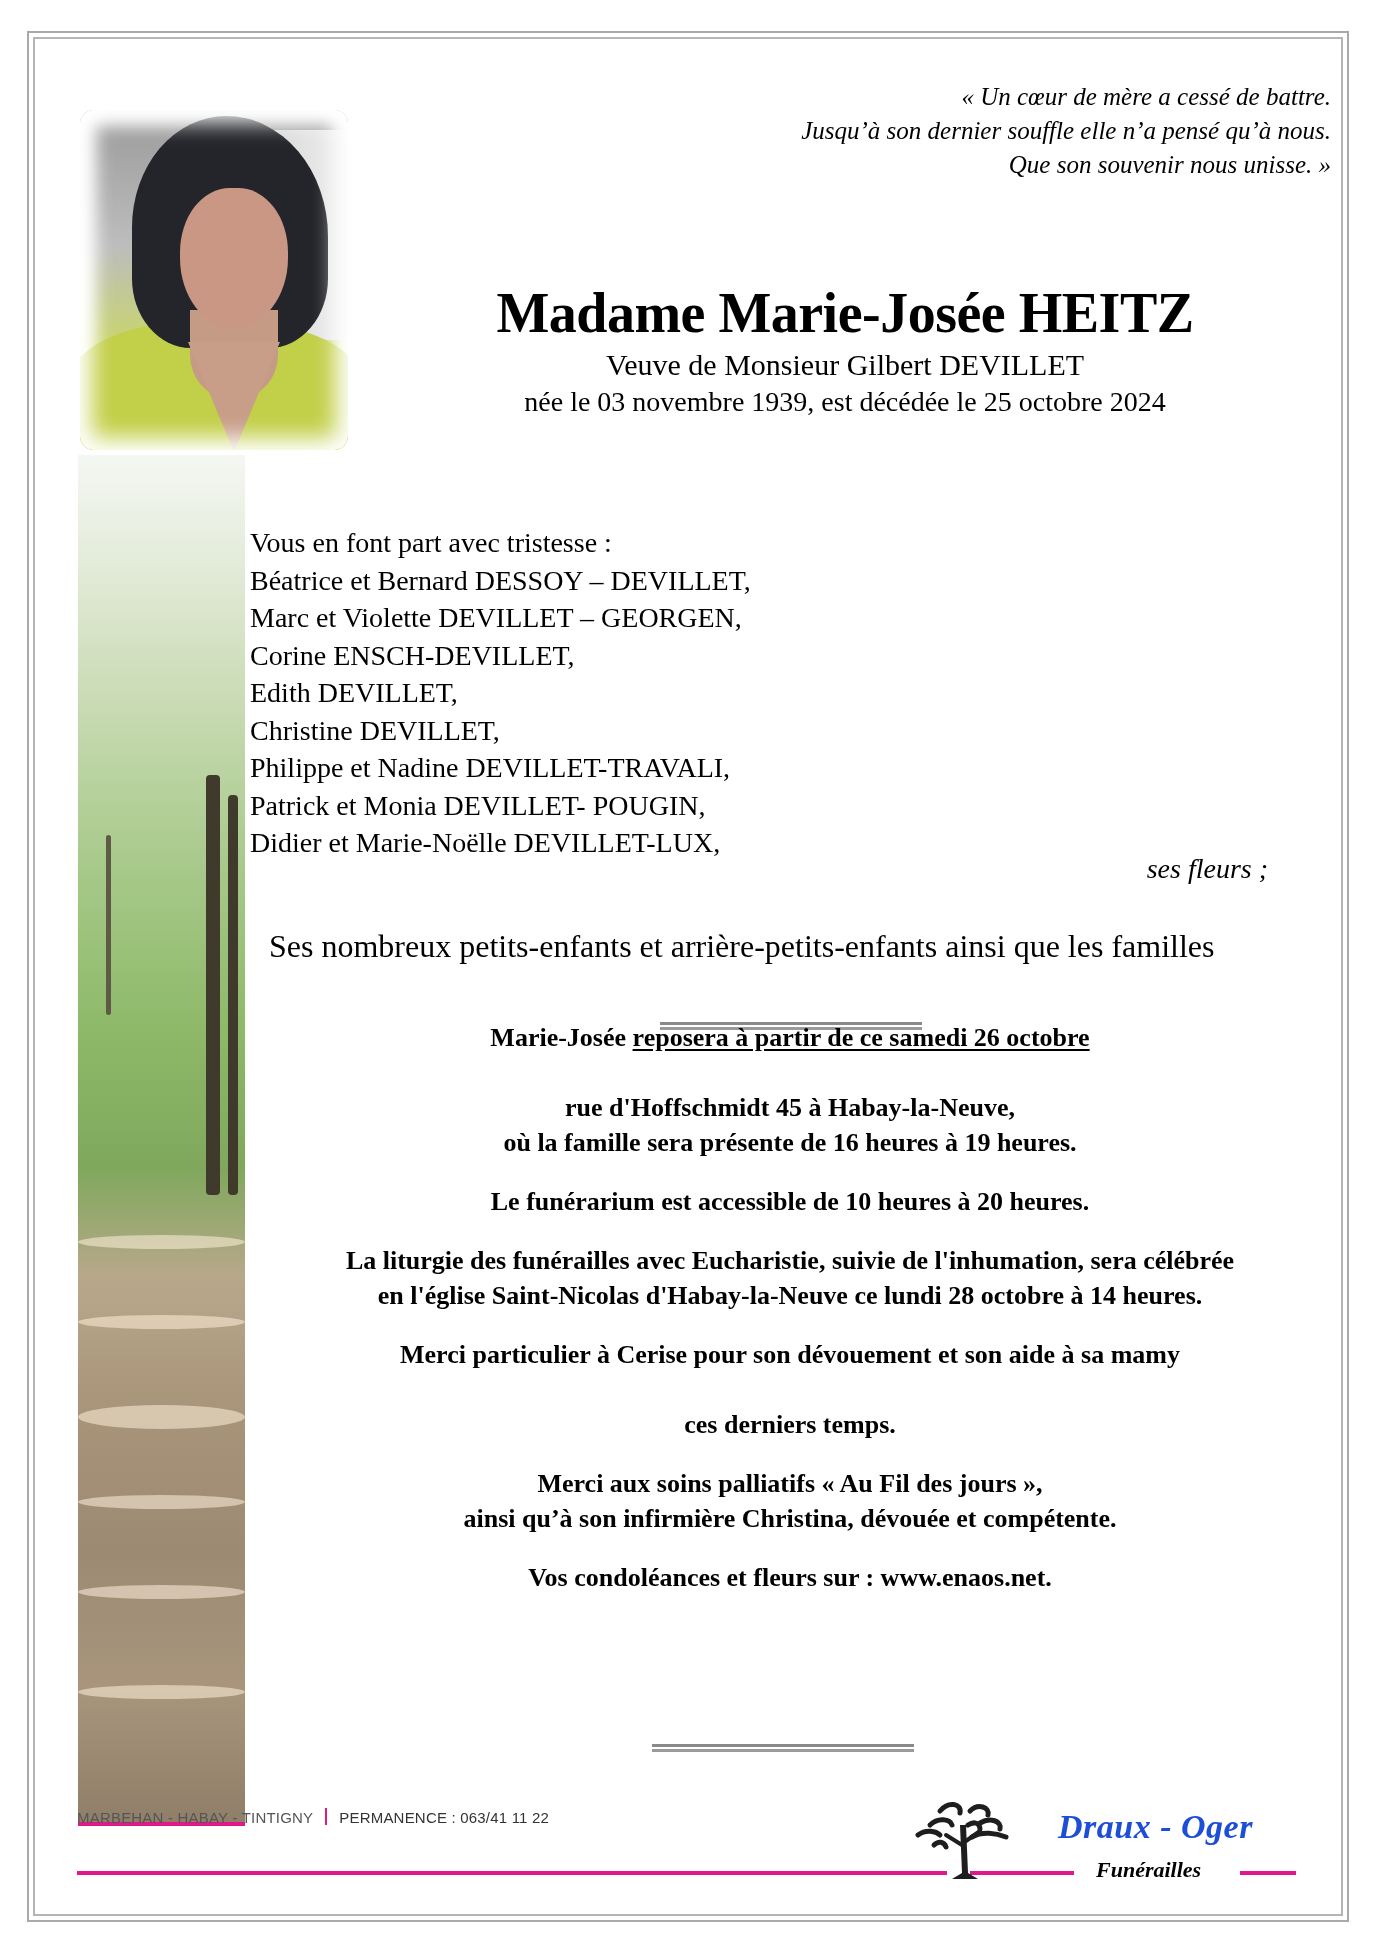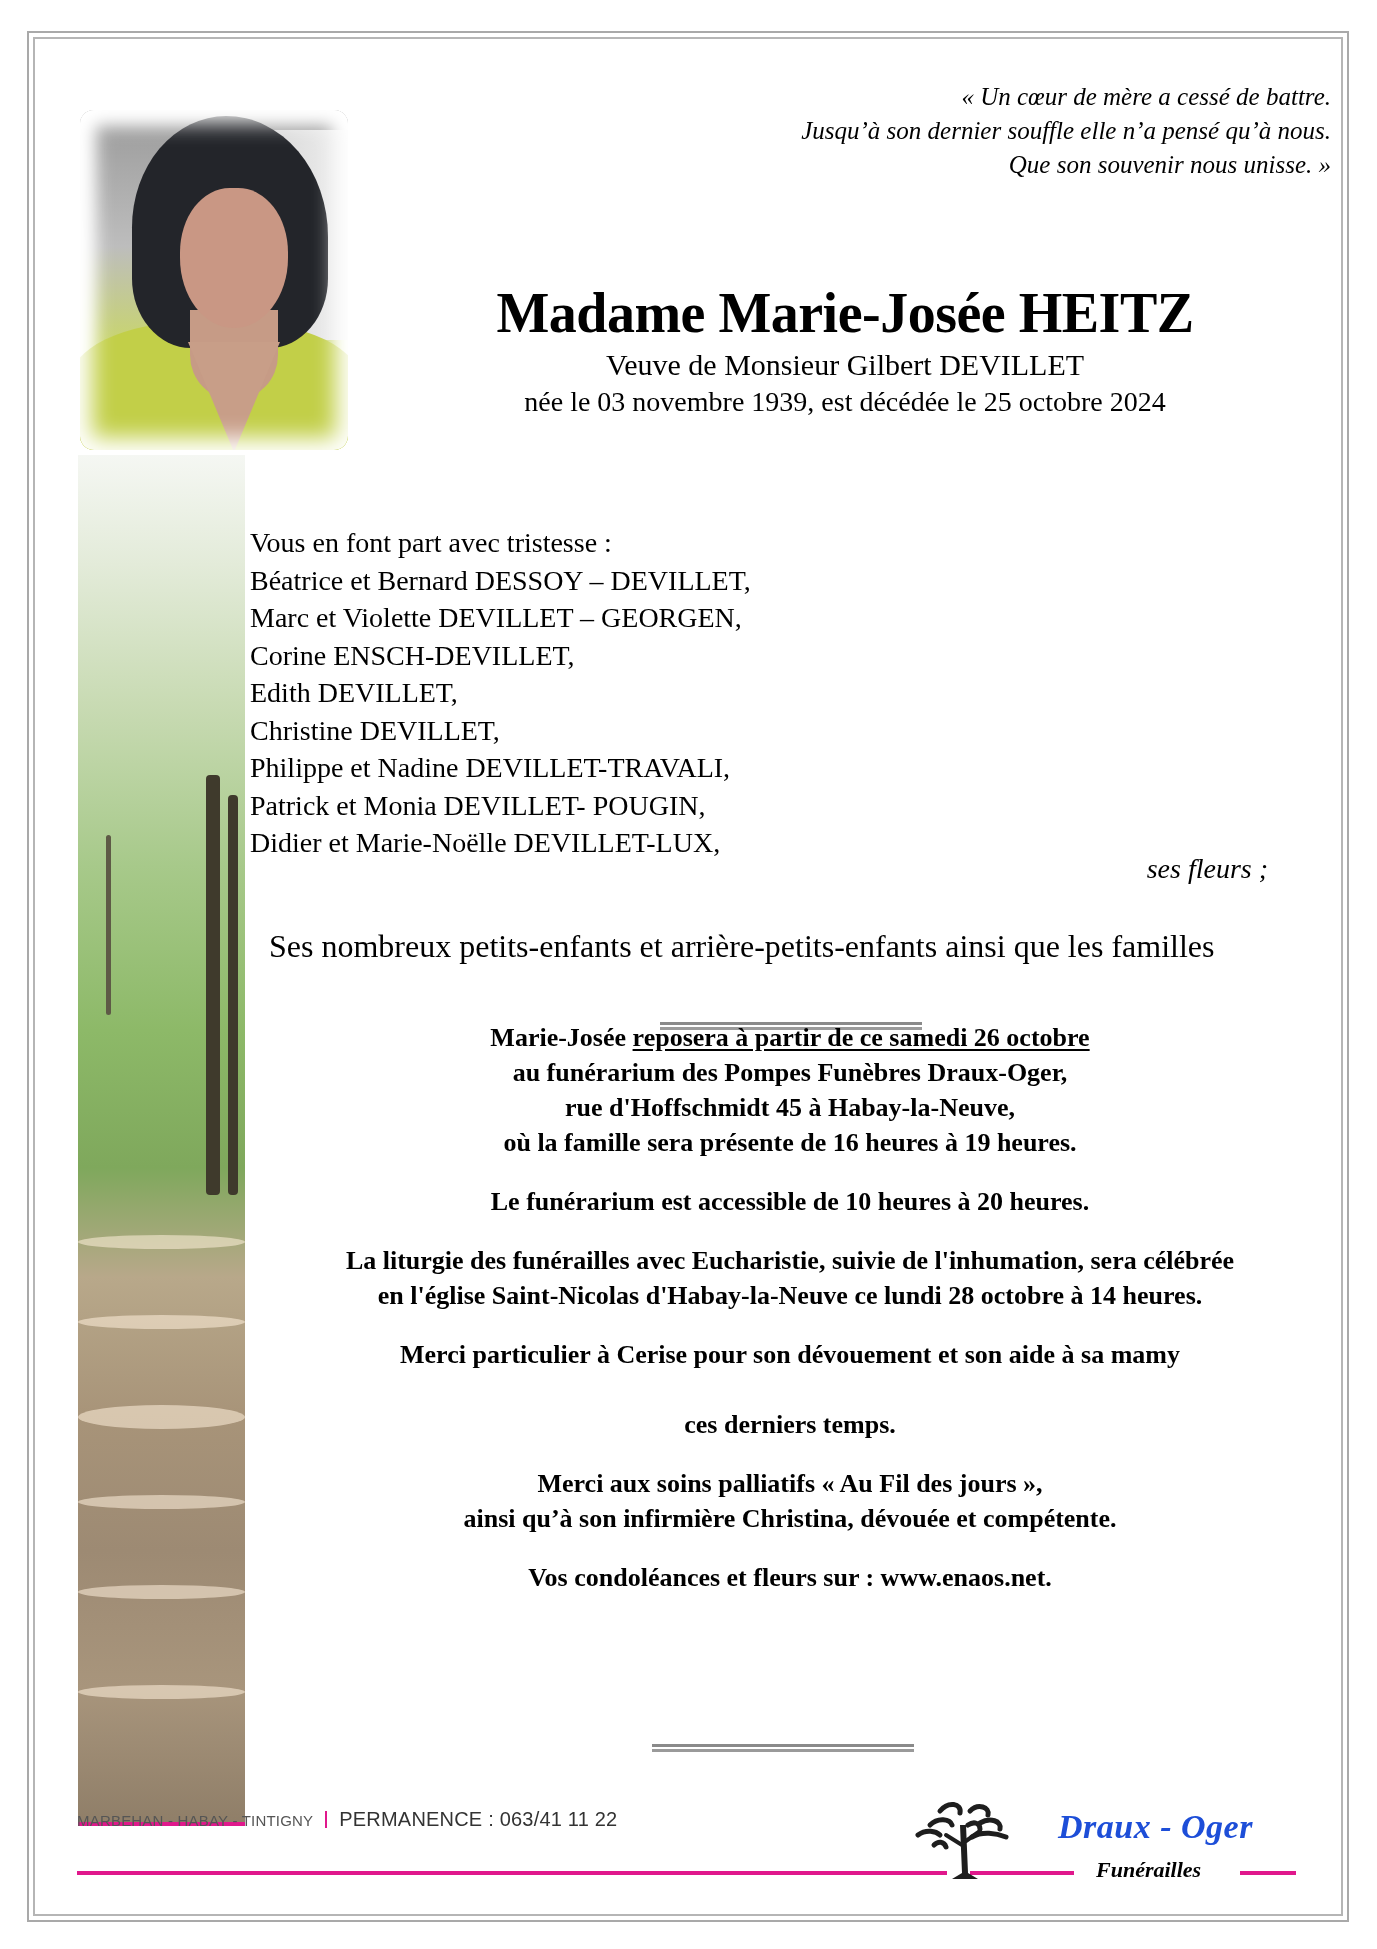--- a/index.html
+++ b/index.html
@@ -71,21 +71,21 @@
   .notice { position: absolute; left: 270px; top: 1020px; width: 1040px; text-align: center;
             font-weight: bold; font-size: 26px; line-height: 35px; }
   .notice p { margin: 0 0 24px 0; }
   .notice .ul { text-decoration: underline; text-underline-offset: 3px; }
 
   
   .footer-left { position: absolute; left: 77px; top: 1808px; font-family: "Liberation Sans", "DejaVu Sans", sans-serif;
                  font-size: 15px; color: #555; letter-spacing: 0.2px; white-space: nowrap; }
   .footer-left .sep { display: inline-block; width: 2px; height: 17px; background: #e0188c;
                       vertical-align: -2px; margin: 0 12px 0 12px; }
-  .footer-left .perm { color: #333; font-size: 20px; }
+  .footer-left .perm { color: #333; font-size: 15px; }
   .pink-line { position: absolute; height: 4px; background: #e0188c; }
   .pl-1 { left: 77px; top: 1871px; width: 870px; }
   .pl-2 { left: 970px; top: 1871px; width: 104px; }
   .pl-3 { left: 1240px; top: 1871px; width: 56px; }
 
   .logo-tree { position: absolute; left: 910px; top: 1795px; width: 110px; height: 90px; }
   .logo-name { position: absolute; left: 1058px; top: 1808px; font-family: "Liberation Serif", "DejaVu Serif", serif;
                font-style: italic; font-weight: bold; font-size: 34px; color: #1d4ed8; letter-spacing: 0.5px; }
   .logo-sub { position: absolute; left: 1096px; top: 1857px; font-family: "Liberation Serif", "DejaVu Serif", serif;
               font-style: italic; font-weight: bold; font-size: 22px; color: #000000; }
@@ -143,21 +143,21 @@
   <div class="line">Didier et Marie-Noëlle DEVILLET-LUX,</div>
 </div>
 <div class="children-tag">ses fleurs ;</div>
 <div class="grandchildren">Ses nombreux petits-enfants et arrière-petits-enfants ainsi que les familles</div>
 
 <div class="dbl-rule rule-1"></div>
 
 <div class="notice">
   <p>
     <span>Marie-Josée </span><span class="ul">reposera à partir de ce samedi 26 octobre</span><br>
-    <span>au funérarium des Pompes Funèbres Draux-Oger,</span><br>
+    <br>
     <span>rue d'Hoffschmidt 45 à Habay-la-Neuve,</span><br>
     <span>où la famille sera présente de 16 heures à 19 heures.</span>
   </p>
   <p>Le funérarium est accessible de 10 heures à 20 heures.</p>
   <p>
     <span>La liturgie des funérailles avec Eucharistie, suivie de l'inhumation, sera célébrée</span><br>
     <span>en l'église Saint-Nicolas d'Habay-la-Neuve ce lundi 28 octobre à 14 heures.</span>
   </p>
   <p>
     <span>Merci particulier à Cerise pour son dévouement et son aide à sa mamy</span><br>

